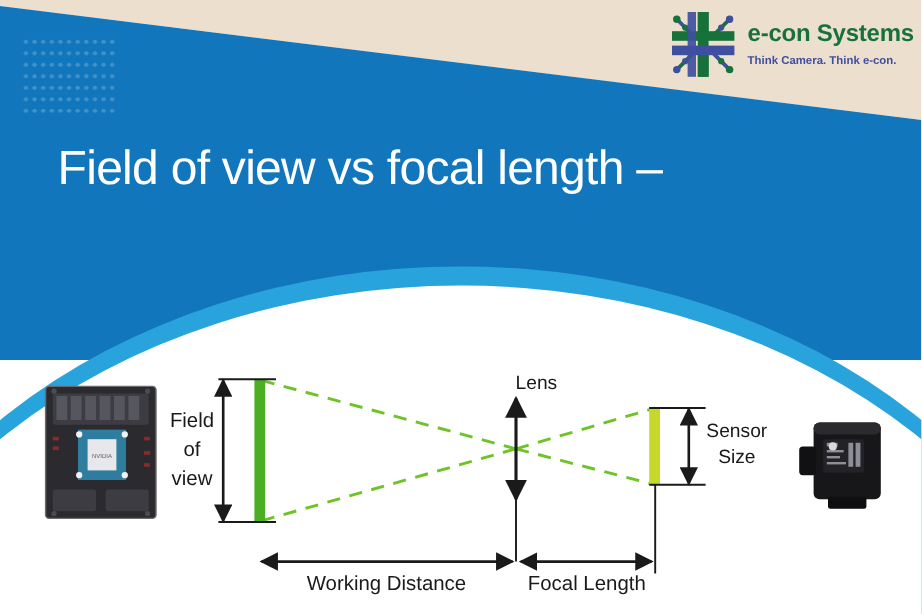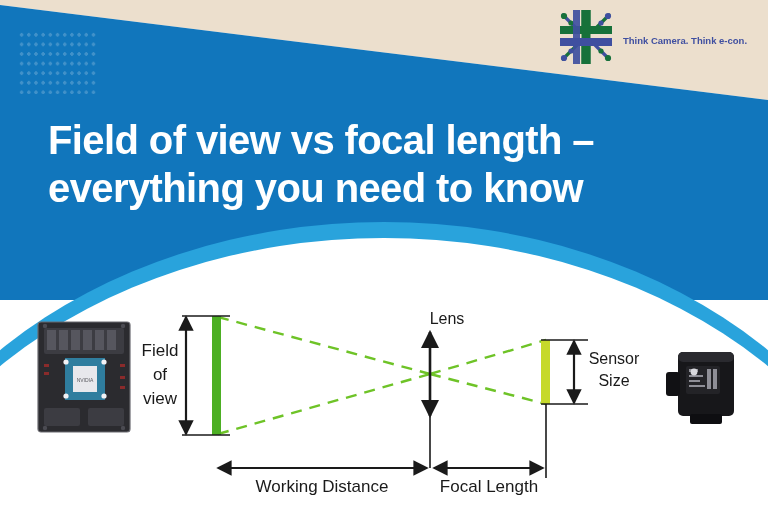--- a/index.html
+++ b/index.html
@@ -84,21 +84,21 @@
   }
 
   
   .title {
     position: absolute;
     left: 48px; top: 116px;
     width: 680px;
     z-index: 5;
     color: #ffffff;
     font-size: 40px;
-    font-weight: bold;
+    font-weight: normal;
     line-height: 1.20;
     letter-spacing: -0.6px;
   }
   .title-line { display: block; }
 
   
   .wave-light {
     position: absolute;
     left: -150px; top: 222px;
     width: 1068px; height: 420px;
@@ -171,27 +171,27 @@
         <rect x="26.5" y="2" width="9" height="54" fill="#17713a"></rect>
         <rect x="5" y="18" width="52" height="8" fill="#17713a"></rect>
 
         <rect x="5" y="30" width="52" height="8" fill="#3f4fa0"></rect>
         <rect x="18" y="2" width="7" height="54" fill="#3f4fa0" opacity="0.92"></rect>
         <rect x="26.5" y="2" width="9" height="16" fill="#17713a"></rect>
         <rect x="26.5" y="38" width="9" height="18" fill="#17713a"></rect>
       </svg>
     </div>
     <div class="logo-text">
+      <span class="logo-name">e-con Systems</span>
       <span class="logo-tag">Think Camera. Think e-con.</span>
     </div>
   </div>
 
   <div class="title">
     <span class="title-line">Field of view vs focal length –</span>
-    <span class="title-line">everything you need to know</span>
   </div>
 
   <div class="board">
     <svg viewBox="0 0 96 114" width="96" height="114">
       <rect x="2" y="2" width="92" height="110" rx="3" fill="#2b2b2f" stroke="#6a6a70" stroke-width="1.2"></rect>
       <g fill="#3c3c42">
         <rect x="8" y="8" width="80" height="26" rx="2"></rect>
         <rect x="8" y="88" width="36" height="18" rx="2"></rect>
         <rect x="52" y="88" width="36" height="18" rx="2"></rect>
       </g>

